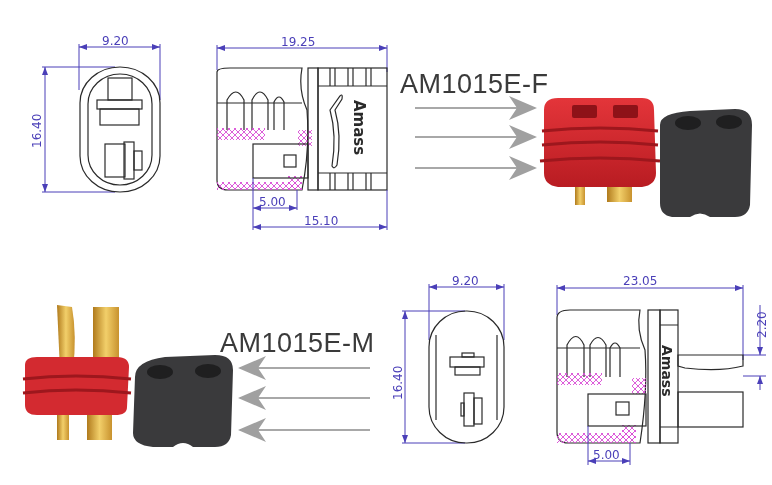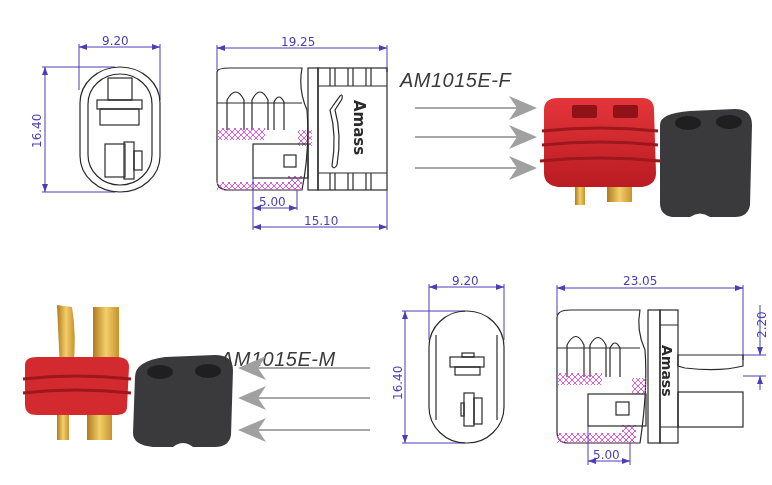--- a/index.html
+++ b/index.html
@@ -2,21 +2,21 @@
 <html><head>
 <meta charset="utf-8">
 <style>
   html, body { margin: 0; padding: 0; background: #ffffff; }
   body { width: 772px; height: 485px; position: relative; overflow: hidden;
          font-family: "Liberation Sans", sans-serif; }
   .abs { position: absolute; }
   .dim { fill: #4a3fb8; font-family: "DejaVu Sans", sans-serif; font-size: 12px; }
   .dimline { stroke: #4a3fb8; stroke-width: 1; fill: none; }
   .part { stroke: #2a2a2a; stroke-width: 1.2; fill: none; }
-  .label { color: #3a3a3a; font-size: 20px; letter-spacing: 0.5px; font-weight: 300; font-style: italic; }
+  .label { color: #3a3a3a; font-size: 27px; letter-spacing: 0.5px; font-weight: 300; }
   svg text { font-family: "DejaVu Sans", sans-serif; }
 </style>
 </head>
 <body>
 
 <svg class="abs" style="left:0;top:0" width="200" height="240" viewBox="0 0 200 240">
   <defs>
     <marker id="ah" markerWidth="8" markerHeight="6" refX="8" refY="3" orient="auto-start-reverse">
       <path d="M0,0 L8,3 L0,6 Z" fill="#4a3fb8"></path>
     </marker>
@@ -142,21 +142,21 @@
   <rect x="72" y="115" width="25" height="30" fill="url(#gold2)"></rect>
 
   <path d="M10,70 Q10,62 22,62 L102,62 Q114,62 114,72 L112,112 Q112,120 100,120 L22,120 Q10,120 10,110 Z" fill="#d32a30"></path>
   <path d="M8,84 Q60,78 116,84 M8,98 Q60,92 116,98" stroke="#9d171d" stroke-width="3" fill="none"></path>
 
   <path d="M120,82 Q120,66 150,62 L200,60 Q218,60 218,75 L216,140 Q214,152 200,152 L178,152 Q168,144 158,152 L138,152 Q118,150 118,138 Z" fill="#3a3a3c"></path>
   <ellipse cx="145" cy="77" rx="13" ry="7" fill="#1f1f20"></ellipse>
   <ellipse cx="193" cy="76" rx="13" ry="7" fill="#1f1f20"></ellipse>
 </svg>
 
-<div class="abs label" style="left:220px;top:348px;">AM1015E-M</div>
+<div class="abs label" style="left:220px;top:328px;">AM1015E-M</div>
 <svg class="abs" style="left:235px;top:355px" width="140" height="90">
   <defs>
     <marker id="ga2" markerWidth="14" markerHeight="12" refX="13" refY="6" orient="auto">
       <path d="M0,0 L14,6 L0,12 L4,6 Z" fill="#a0a0a0"></path>
     </marker>
   </defs>
   <line x1="135" y1="13" x2="5" y2="13" stroke="#a8a8a8" stroke-width="2" marker-end="url(#ga2)"></line>
   <line x1="135" y1="43" x2="5" y2="43" stroke="#a8a8a8" stroke-width="2" marker-end="url(#ga2)"></line>
   <line x1="135" y1="75" x2="5" y2="75" stroke="#a8a8a8" stroke-width="2" marker-end="url(#ga2)"></line>
 </svg>

